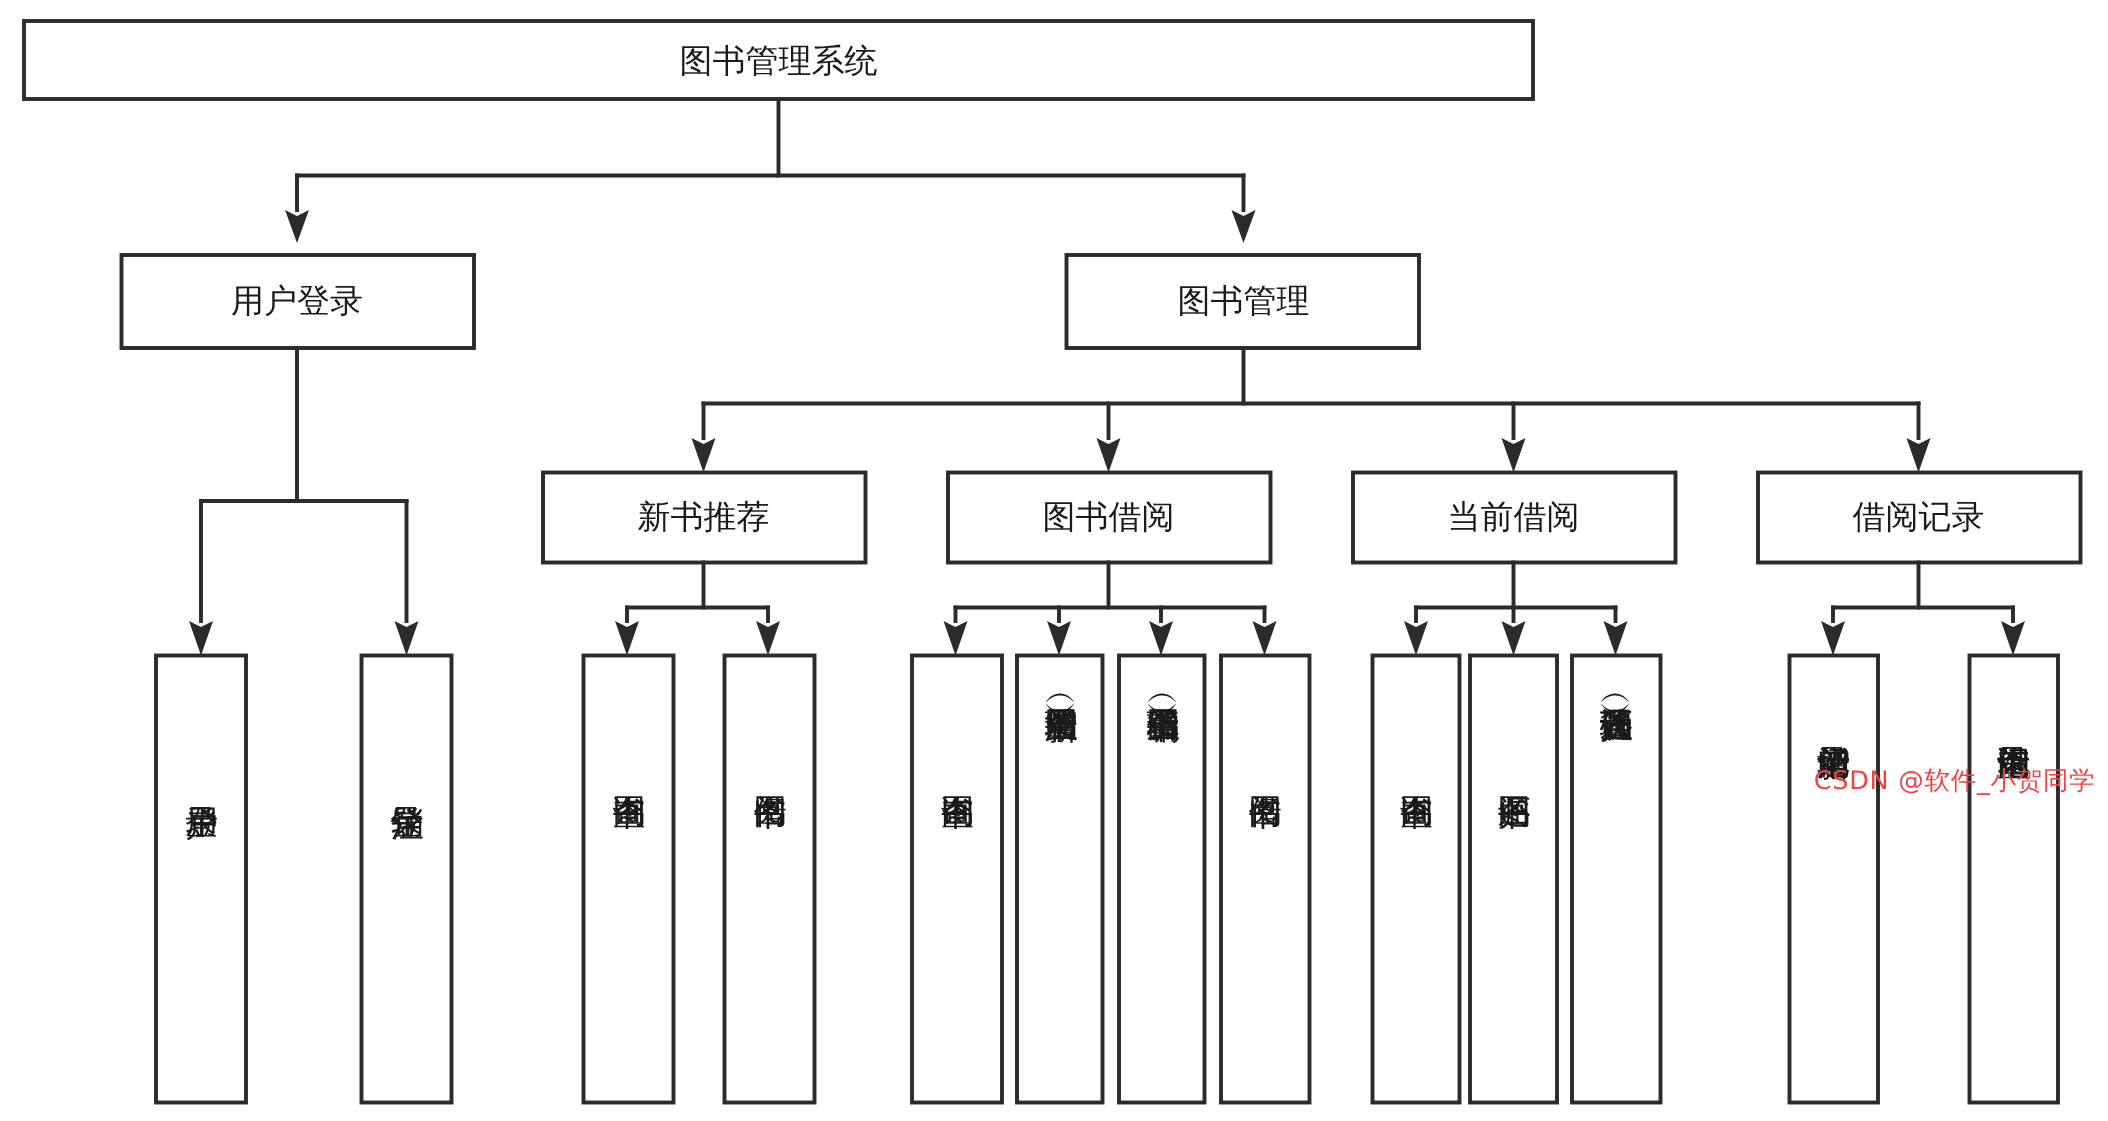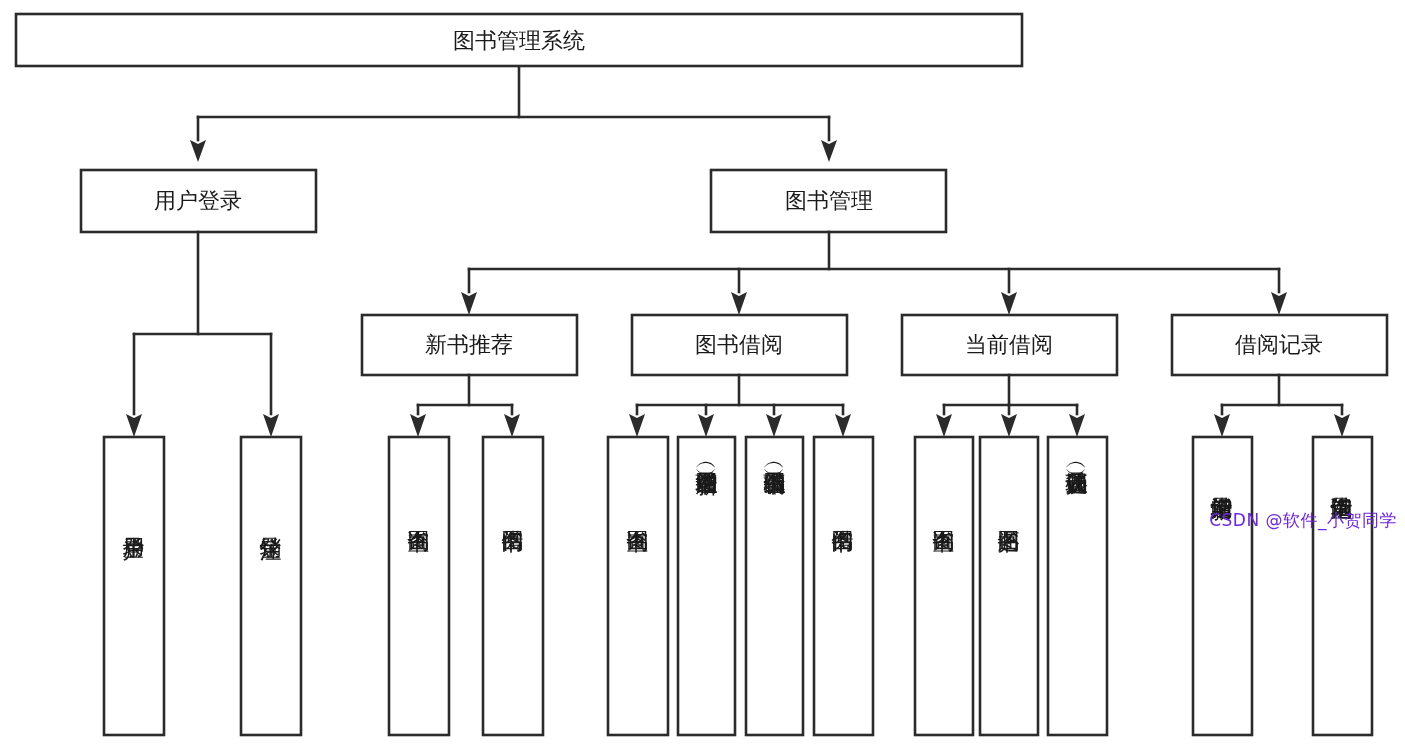--- a/index.html
+++ b/index.html
@@ -52,21 +52,21 @@
   }
   .arrow-head {
     fill: #2b2b2b;
   }
   .watermark-text {
     position: absolute;
     right: 8px;
     bottom: 6px;
     font-family: "DejaVu Sans", "Liberation Sans", sans-serif;
     font-size: 17px;
-    color: #6d28d9;
+    color: #ef4444;
     white-space: nowrap;
     letter-spacing: 0.5px;
     pointer-events: none;
   }
 </style>
 </head>
 <body>
 
 <div id="diagram-root">
 

